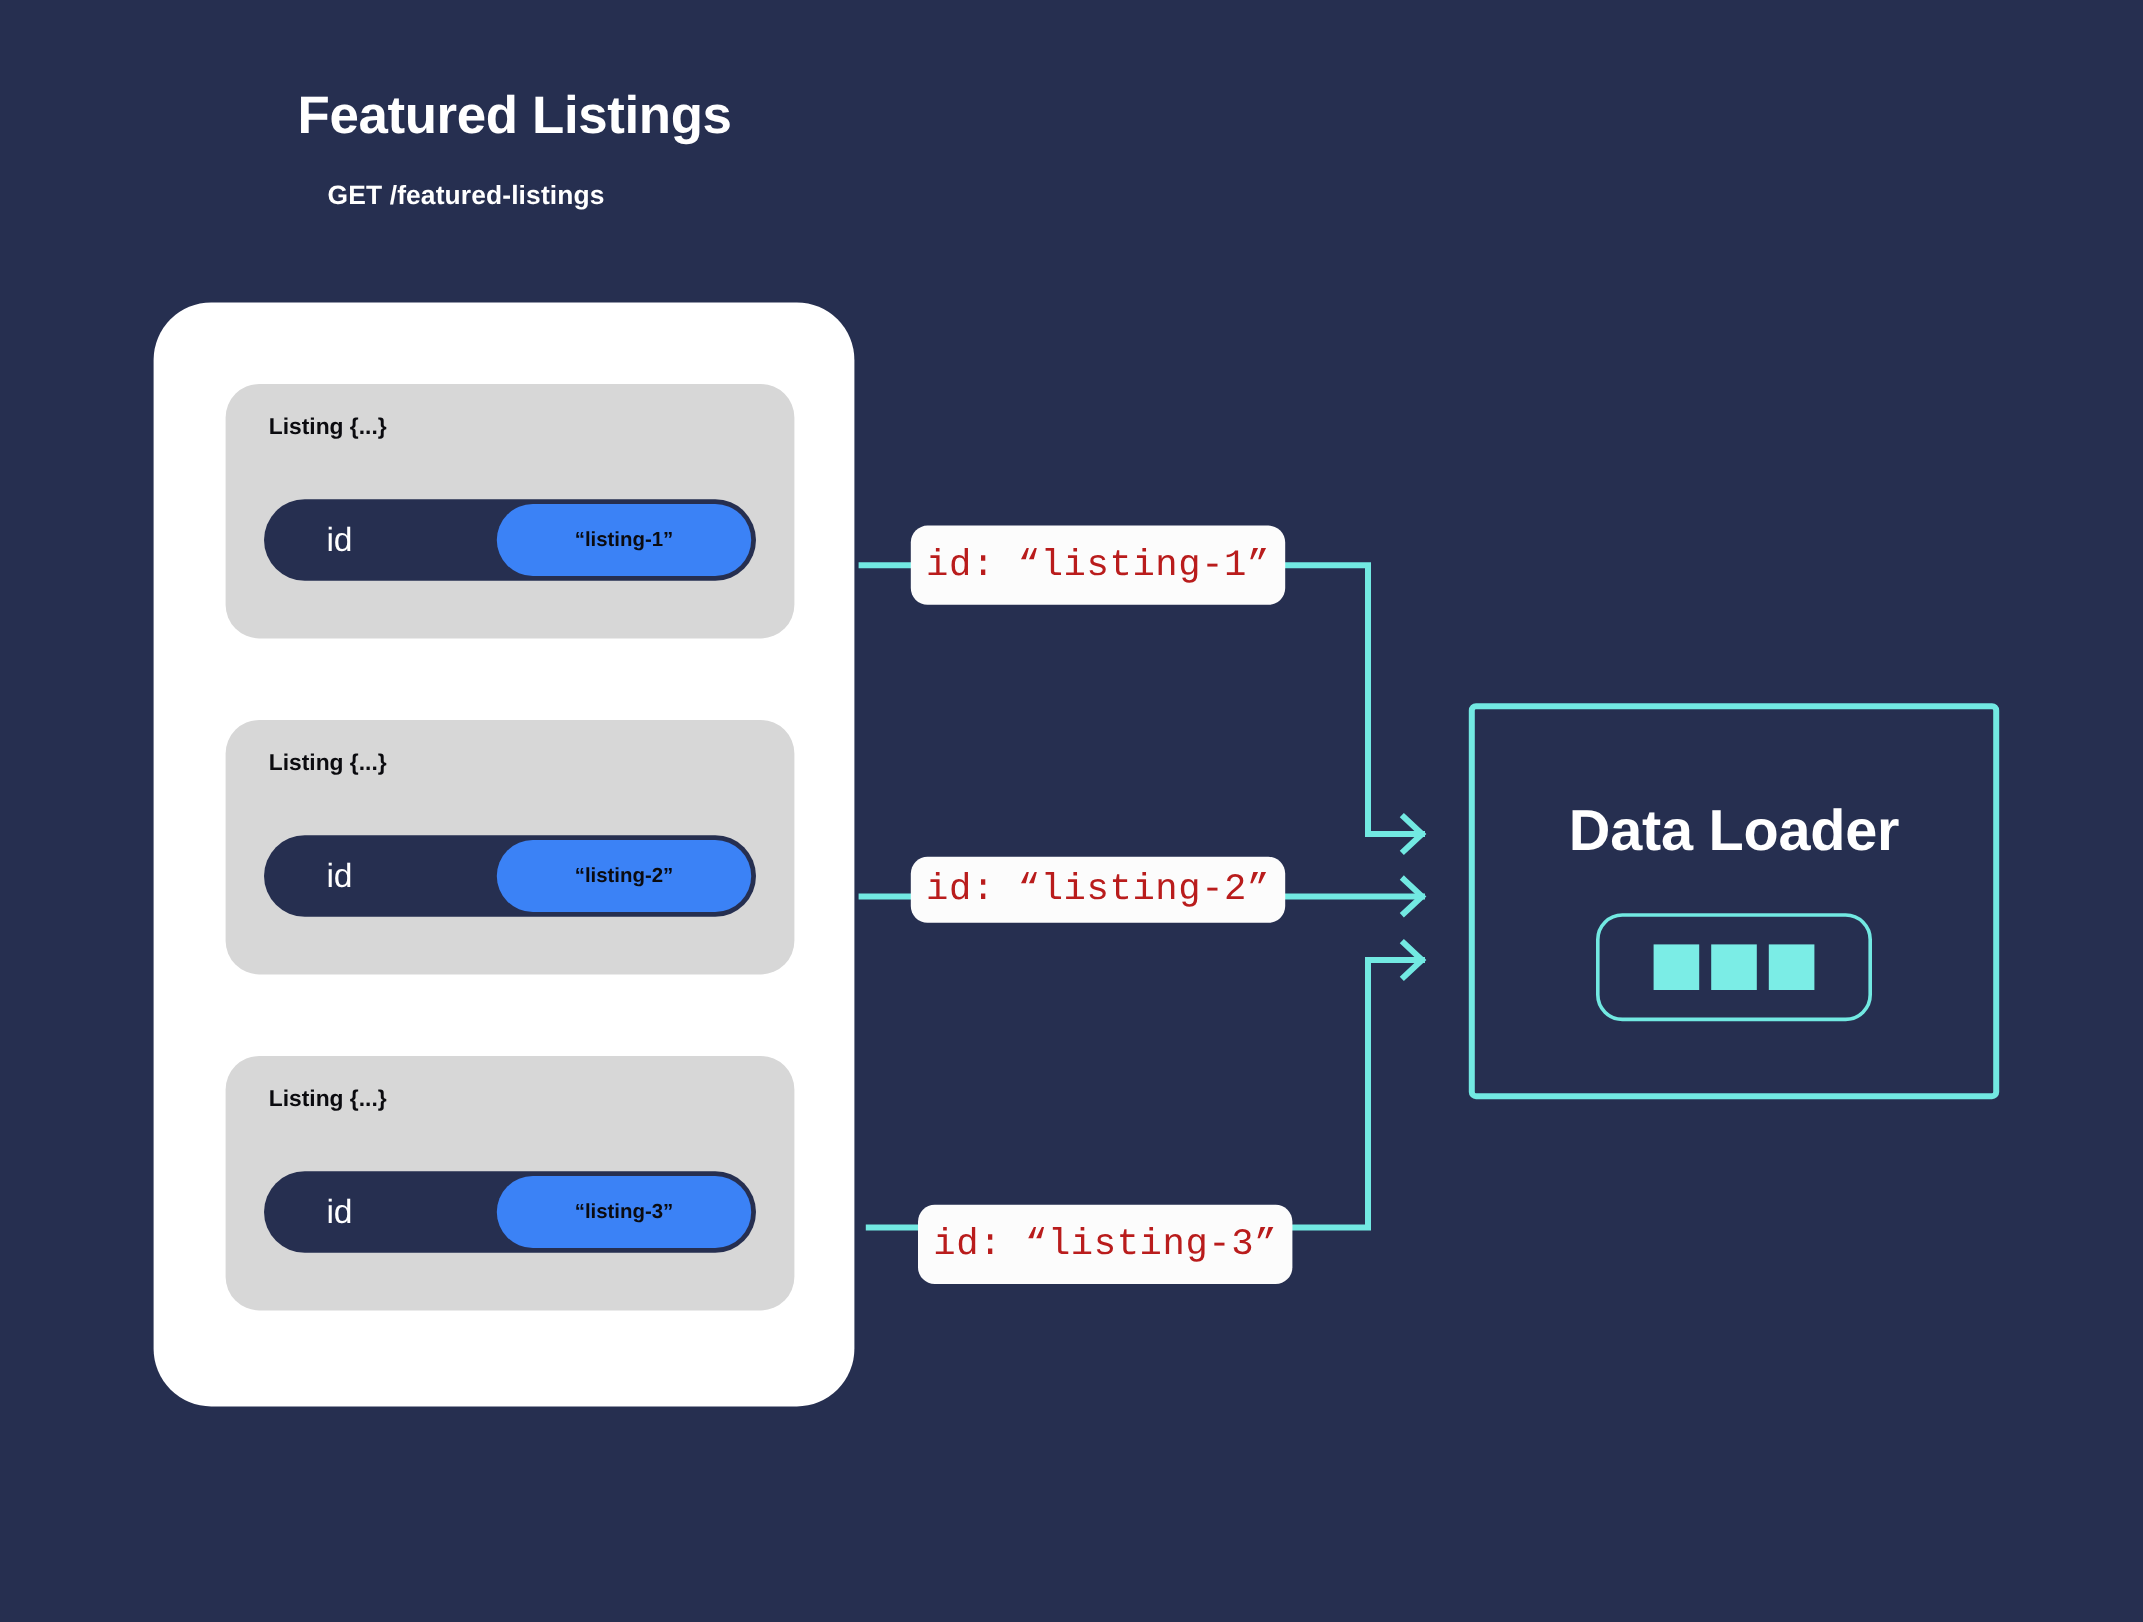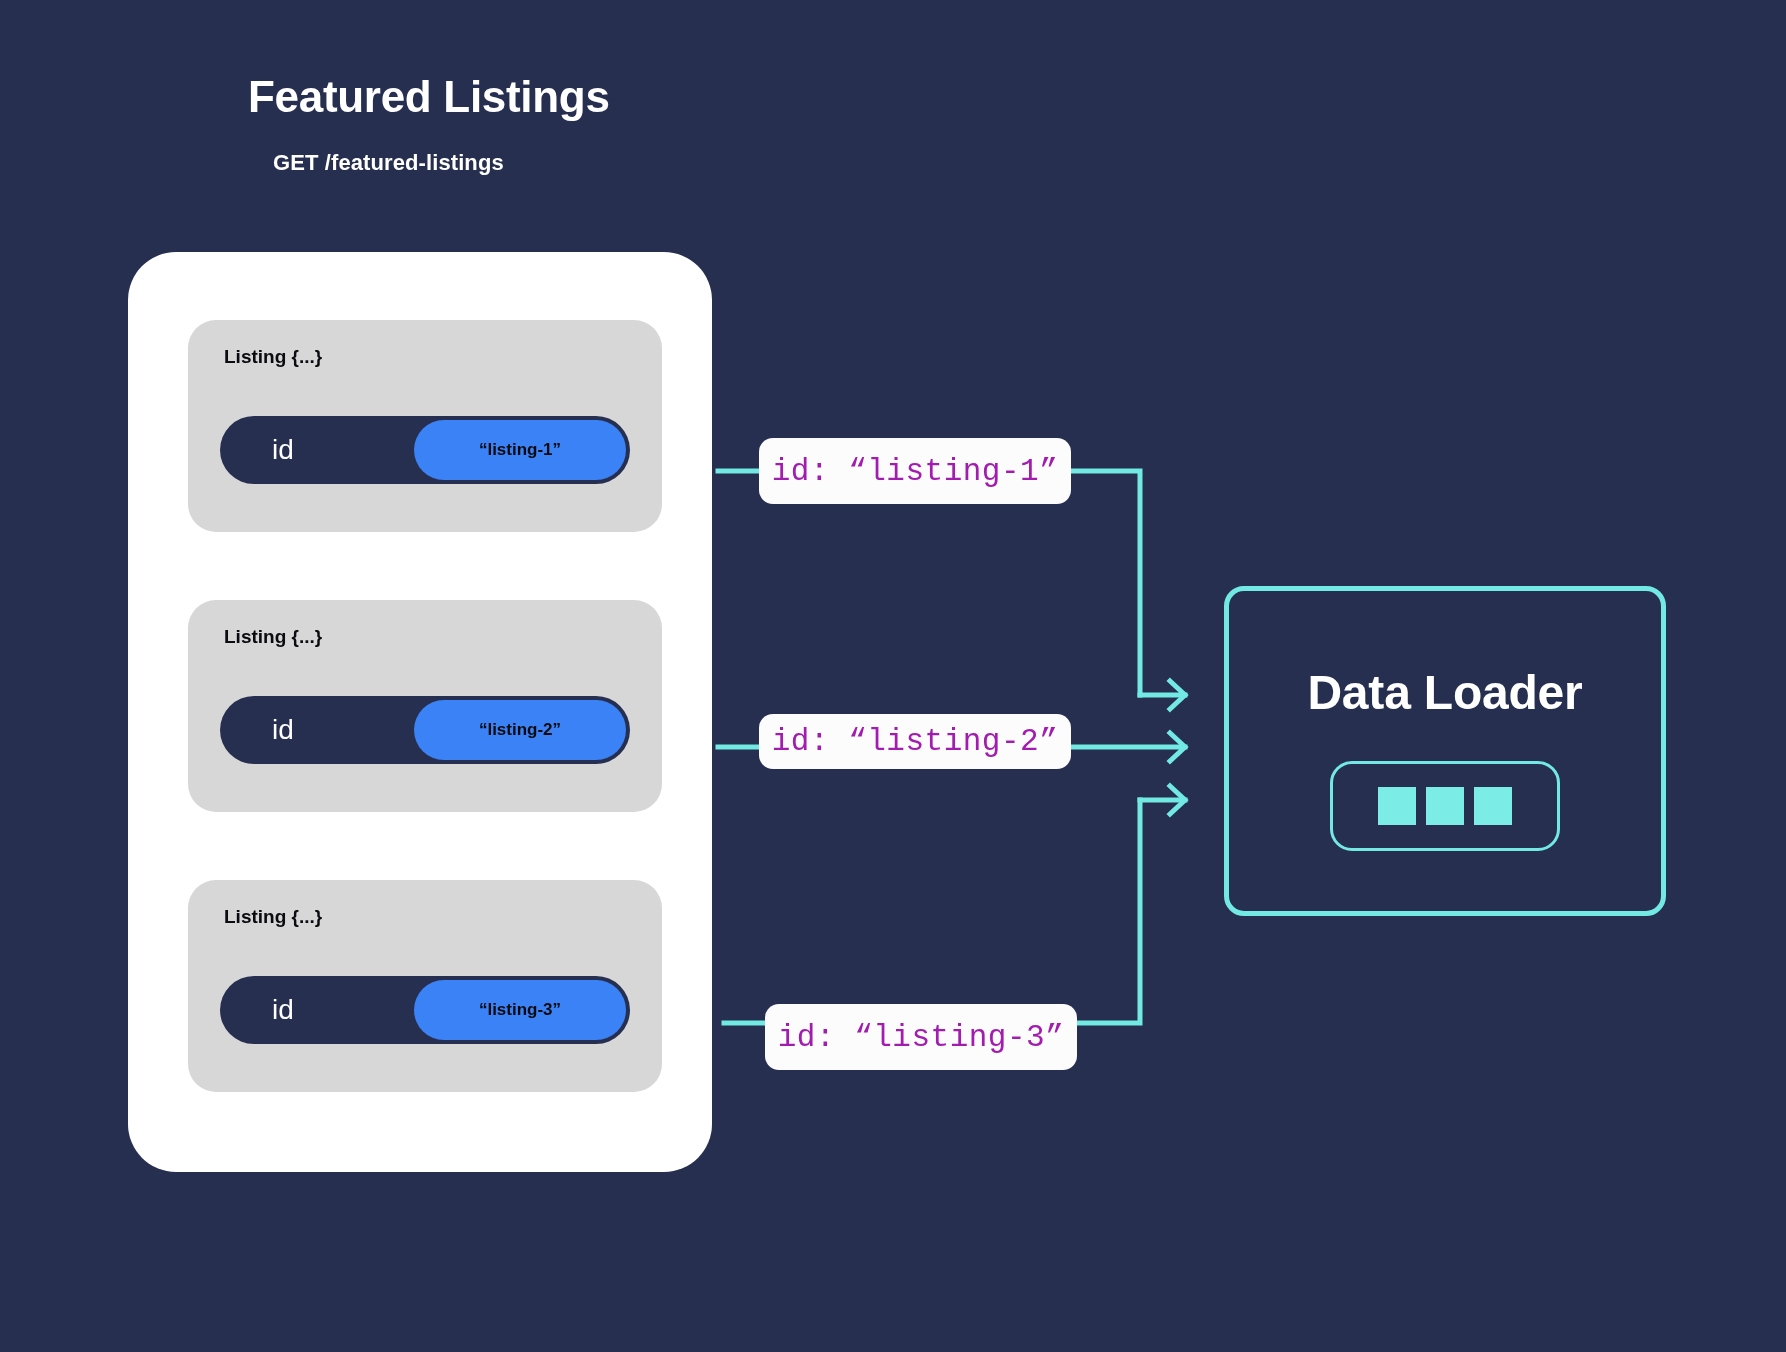--- a/index.html
+++ b/index.html
@@ -106,21 +106,21 @@
     line-height: 60px;
     text-align: center;
     white-space: nowrap;
   }
 
   
   .chip {
     position: absolute;
     background: #FCFCFC;
     border-radius: 14px;
-    color: #a21caf;
+    color: #b91c1c;
     font-family: "Liberation Mono", monospace;
     font-size: 31px;
     font-weight: 400;
     letter-spacing: 0.5px;
     white-space: nowrap;
     display: flex;
     align-items: center;
     justify-content: center;
   }
   .chip-0 { left: 759px; top: 438px; width: 312px; height: 66px; }
@@ -138,21 +138,21 @@
   }
 
   
   .loader {
     position: absolute;
     left: 1224px;
     top: 586px;
     width: 442px;
     height: 330px;
     border: 5px solid #72E9E2;
-    border-radius: 20px;
+    border-radius: 6px;
     box-sizing: border-box;
   }
   .loader-title {
     position: absolute;
     left: 0;
     right: 0;
     top: 74px;
     text-align: center;
     color: #FFFFFF;
     font-size: 48px;

